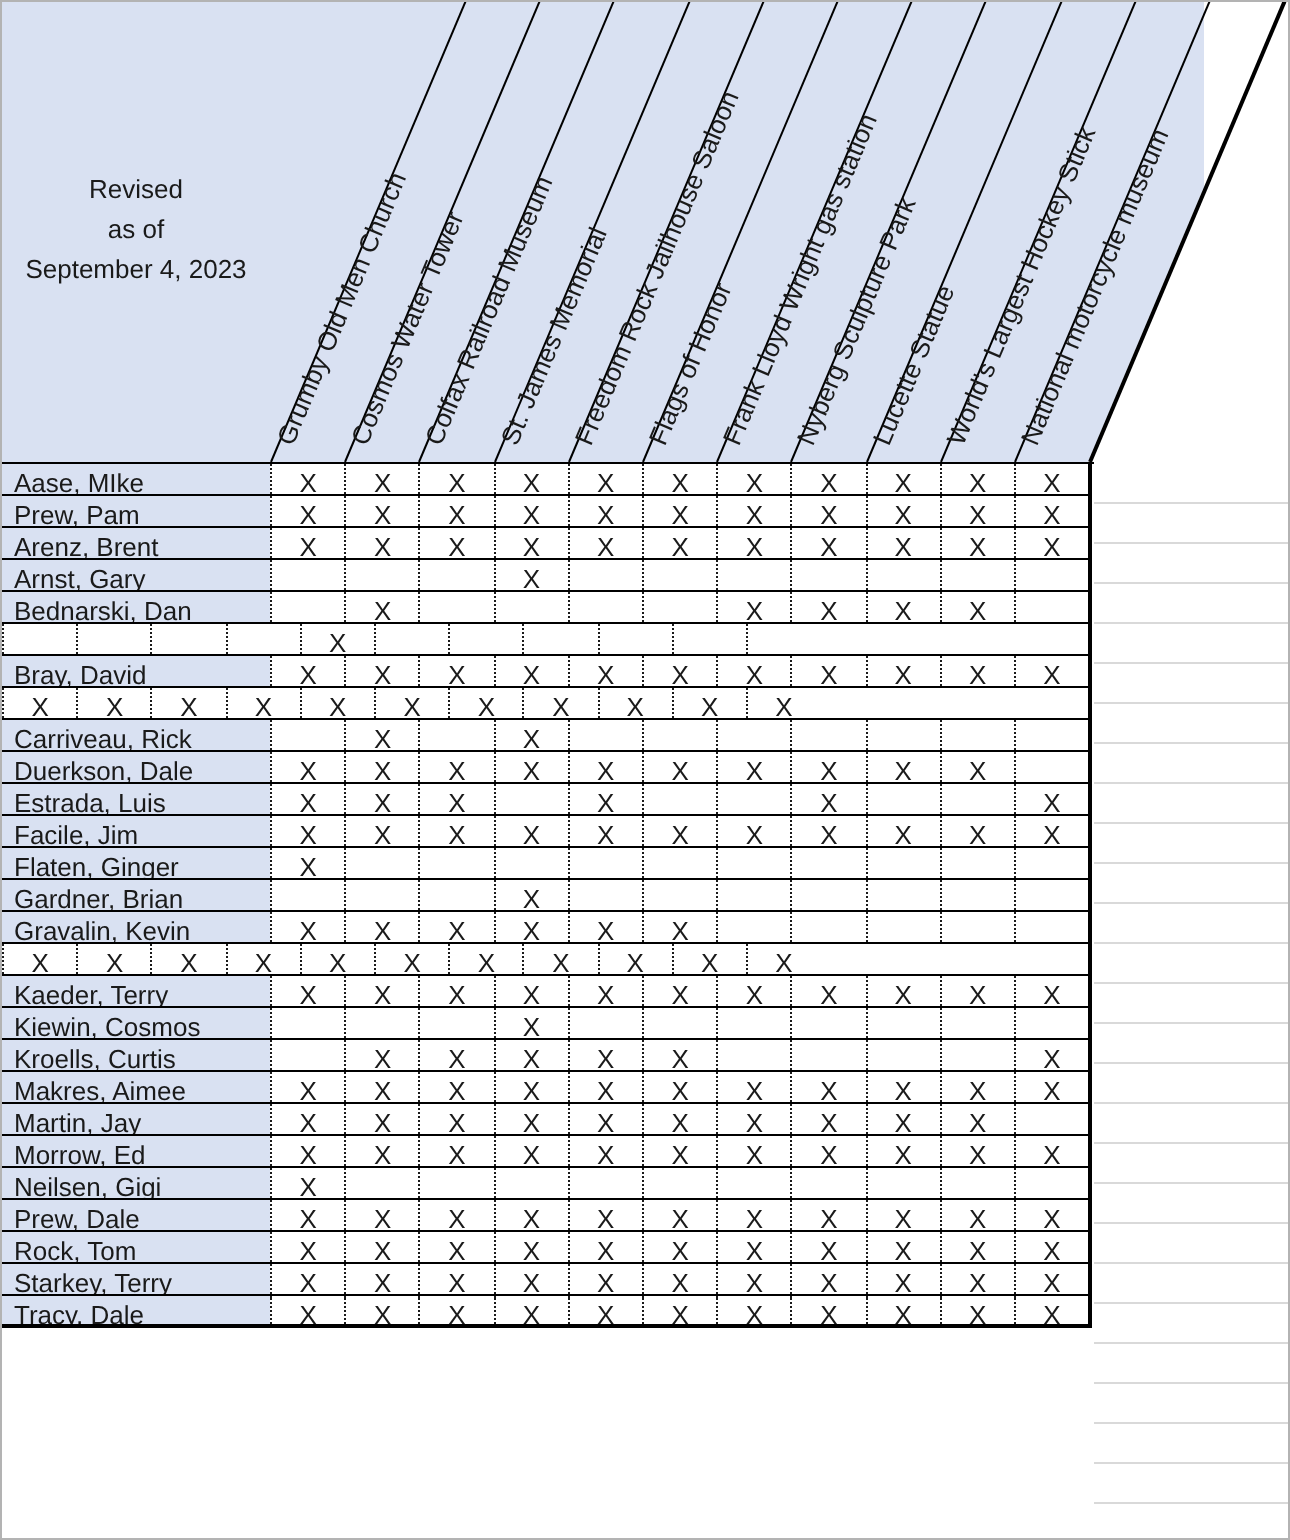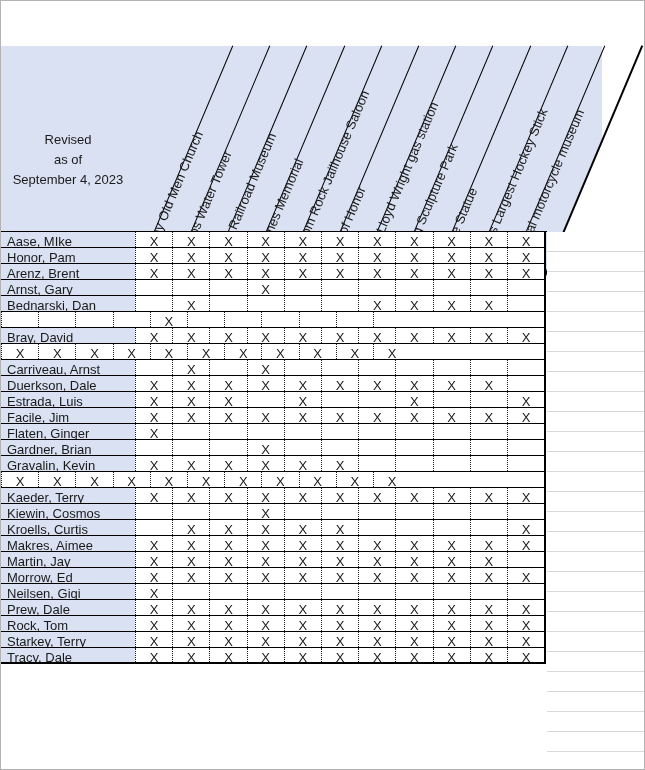--- a/index.html
+++ b/index.html
@@ -2,21 +2,21 @@
 <html><head>
 <meta charset="utf-8">
 <style>
   html,body{margin:0;padding:0;background:#fff;}
   .canvas{
     position:relative;width:645px;height:770px;box-sizing:border-box;
     background:#ffffff;border:1px solid #b3b3b3;overflow:hidden;
     font-family:"Liberation Sans",sans-serif;color:#1a1a1a;
   }
   
-  .header{position:absolute;top:0;left:0;width:601px;height:230px;margin-top:45px;}
+  .header{position:absolute;top:0;left:0;width:601px;height:230px;}
   .header-bg{
     position:absolute;inset:0;background:#d9e1f2;
     clip-path:polygon(0 0,640px 0,543px 230px,0 230px);
   }
   .revised{
     position:absolute;left:0;top:84px;width:134px;text-align:center;
     font-size:13px;line-height:20px;
   }
   .dline{
     position:absolute;top:-20px;width:1px;height:250px;background:#000;
@@ -104,21 +104,21 @@
         <div class="xcell">X</div>
         <div class="xcell">X</div>
         <div class="xcell">X</div>
         <div class="xcell">X</div>
         <div class="xcell">X</div>
         <div class="xcell">X</div>
         <div class="xcell">X</div>
         <div class="xcell">X</div>
       </div>
       <div class="row">
-        <div class="ncell">Honor, Pam</div>
+        <div class="ncell">Prew, Pam</div>
         <div class="xcell">X</div>
         <div class="xcell">X</div>
         <div class="xcell">X</div>
         <div class="xcell">X</div>
         <div class="xcell">X</div>
         <div class="xcell">X</div>
         <div class="xcell">X</div>
         <div class="xcell">X</div>
         <div class="xcell">X</div>
         <div class="xcell">X</div>
@@ -200,21 +200,21 @@
         <div class="xcell">X</div>
         <div class="xcell">X</div>
         <div class="xcell">X</div>
         <div class="xcell">X</div>
         <div class="xcell">X</div>
         <div class="xcell">X</div>
         <div class="xcell">X</div>
         <div class="xcell">X</div>
       </div>
       <div class="row">
-        <div class="ncell">Carriveau, Arnst</div>
+        <div class="ncell">Carriveau, Rick</div>
         <div class="xcell"></div>
         <div class="xcell">X</div>
         <div class="xcell"></div>
         <div class="xcell">X</div>
         <div class="xcell"></div>
         <div class="xcell"></div>
         <div class="xcell"></div>
         <div class="xcell"></div>
         <div class="xcell"></div>
         <div class="xcell"></div>

